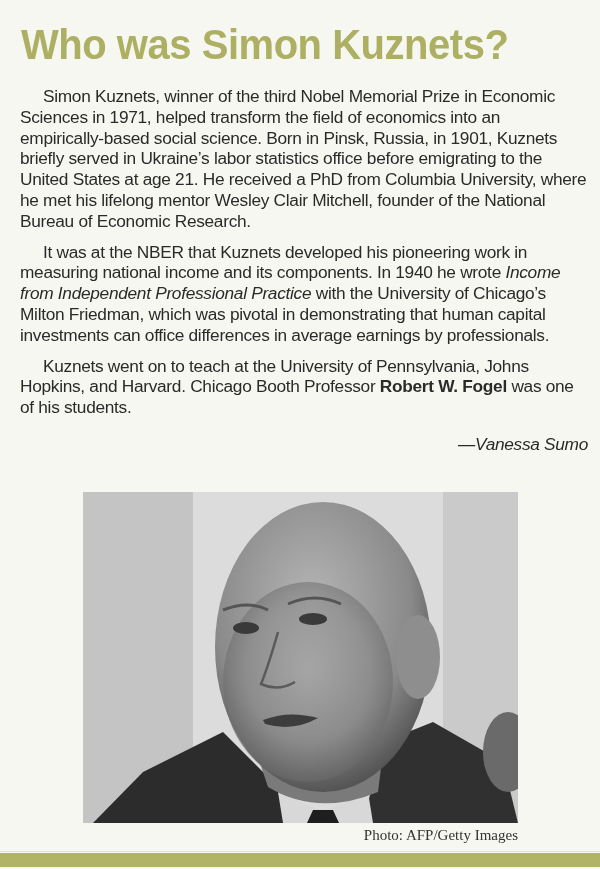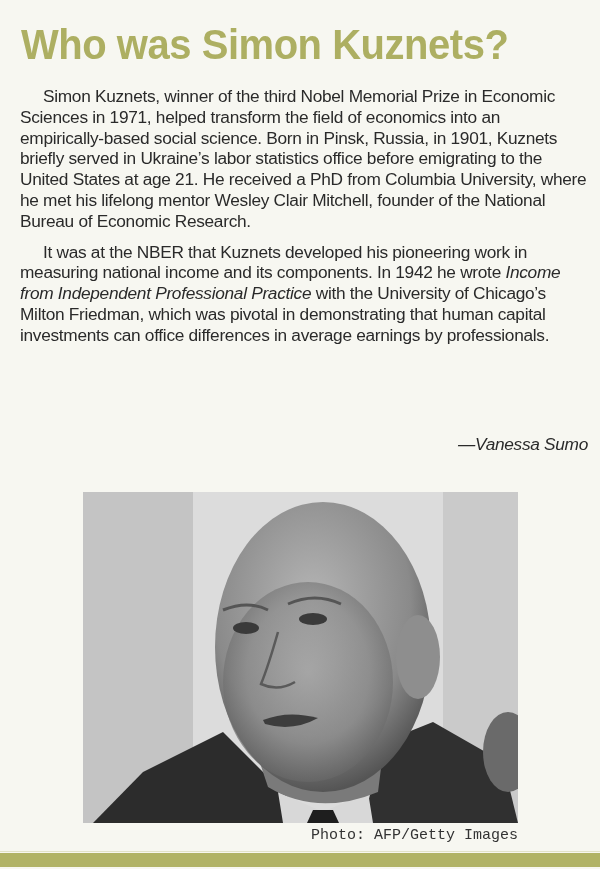--- a/index.html
+++ b/index.html
@@ -41,38 +41,39 @@
       font-style: italic; font-size: 17.3px;
       letter-spacing: -0.3px;
     }
     .photo {
       position: absolute; left: 83px; top: 492px; width: 435px; height: 331px;
       overflow: hidden;
       background: linear-gradient(90deg, #bdbdbd 0%, #d6d6d6 10%, #cfcfcf 22%, #e4e4e4 30%, #e1e1e1 75%, #c8c8c8 88%, #d2d2d2 100%);
     }
     .caption {
       position: absolute; right: 82px; top: 827px;
-      font-family: Liberation Mono, monospace;
+      font-family: Liberation Serif, serif;
       font-size: 15px; color: #333;
     }
     .bottom-rule-thin {
       position: absolute; left: 0; top: 851px; width: 600px; height: 1px; background: #e2e2c8;
     }
     .bottom-bar {
       position: absolute; left: 0; top: 853px; width: 600px; height: 14px; background: #b1b366;
     }
   </style>
 </head>
 <body>
 
 <h1 class="title">Who was Simon Kuznets?</h1>
 
 <div class="body-text">
   <p>Simon Kuznets, winner of the third Nobel Memorial Prize in Economic Sciences in 1971, helped transform the field of economics into an empirically-based social science. Born in Pinsk, Russia, in 1901, Kuznets briefly served in Ukraine’s labor statistics office before emigrating to the United States at age 21. He received a PhD from Columbia University, where he met his lifelong mentor Wesley Clair Mitchell, founder of the National Bureau of Economic Research.</p>
-  <p><span>It was at the NBER that Kuznets developed his pioneering work in measuring national income and its components. In 1942 he wrote </span><em>Income from Independent Professional Practice</em><span> with the University of Chicago’s Milton Friedman, which was pivotal in demonstrating that human capital investments can office differences in average earnings by professionals.</span></p>
+  <p><span>It was at the NBER that Kuznets developed his pioneering work in measuring national income and its components. In 1940 he wrote </span><em>Income from Independent Professional Practice</em><span> with the University of Chicago’s Milton Friedman, which was pivotal in demonstrating that human capital investments can office differences in average earnings by professionals.</span></p>
+  <p><span>Kuznets went on to teach at the University of Pennsylvania, Johns Hopkins, and Harvard. Chicago Booth Professor </span><strong>Robert W. Fogel</strong><span> was one of his students.</span></p>
 </div>
 
 <div class="signature">—Vanessa Sumo</div>
 
 <div class="photo">
   <svg width="435" height="331" viewBox="0 0 435 331">
     <defs>
       <radialGradient id="face" cx="50%" cy="45%" r="60%">
         <stop offset="0%" stop-color="#a8a8a8"></stop>
         <stop offset="60%" stop-color="#8c8c8c"></stop>

